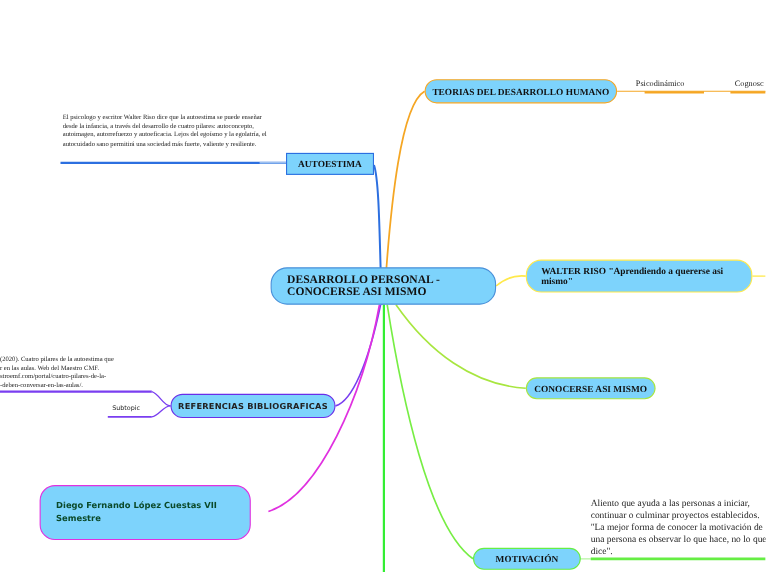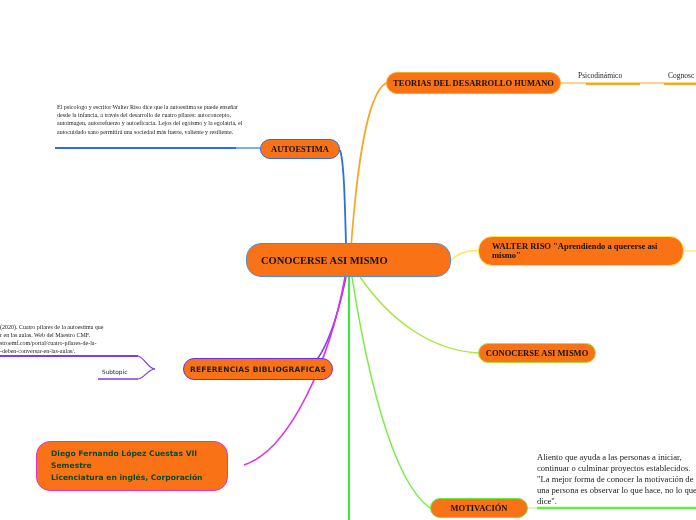--- a/index.html
+++ b/index.html
@@ -1,24 +1,24 @@
 <!DOCTYPE html>
 <html><head>
 <meta charset="utf-8">
 <style>
   html, body { margin:0; padding:0; }
   body { width:696px; height:520px; position:relative; overflow:hidden; background:#ffffff; font-family:"Liberation Serif", serif; }
   svg.links { position:absolute; left:0; top:0; width:696px; height:520px; }
-  .node { position:absolute; box-sizing:border-box; background:#f97316; display:flex; align-items:center; color:#111; font-weight:bold; }
+  .node { position:absolute; box-sizing:border-box; background:#7dd3fc; display:flex; align-items:center; color:#111; font-weight:bold; }
   .n-root { left:246px; top:243px; width:205px; height:34px; border:1.5px solid #4a90d9; border-radius:15px; padding-left:14px; font-size:10.5px; line-height:11px; }
   .n-teorias { left:386px; top:72px; width:175px; height:22px; border:1.5px solid #f5a623; border-radius:11px; justify-content:center; font-size:8.5px; }
-  .n-autoestima { left:260px; top:139px; width:80px; height:20px; border:1.5px solid #2c6fe0; border-radius:10px; justify-content:center; font-size:8.5px; }
+  .n-autoestima { left:260px; top:139px; width:80px; height:20px; border:1.5px solid #2c6fe0; border-radius:0; justify-content:center; font-size:8.5px; }
   .n-walter { left:478px; top:236px; width:206px; height:30px; border:1.5px solid #ffe94a; border-radius:14px; padding-left:13px; font-size:8.5px; line-height:9.5px; }
   .n-conocerse { left:478px; top:343px; width:118px; height:20px; border:1.5px solid #a8e640; border-radius:10px; justify-content:center; font-size:8.5px; }
-  .n-refs { left:155px; top:358px; width:150px; height:22px; border:1.5px solid #6a2ee8; border-radius:11px; justify-content:center; font-family:"DejaVu Sans", sans-serif; font-size:7.5px; color:#222; letter-spacing:0.2px;margin-left:28px; }
+  .n-refs { left:155px; top:358px; width:150px; height:22px; border:1.5px solid #6a2ee8; border-radius:11px; justify-content:center; font-family:"DejaVu Sans", sans-serif; font-size:7.5px; color:#222; letter-spacing:0.2px; }
   .n-autor { left:36px; top:441px; width:192px; height:50px; border:1.5px solid #e030e0; border-radius:14px; padding-left:14px; font-family:"DejaVu Sans", sans-serif; font-size:7.6px; line-height:12px; color:#0b4a2a; }
   .n-motivacion { left:430px; top:498px; width:98px; height:20px; border:1.5px solid #66ee44; border-radius:10px; justify-content:center; font-size:8.5px; }
   .txt { position:absolute; color:#222; }
   .t-autoestima { left:57px; top:103px; width:190px; font-size:6px; line-height:8.2px; }
   .t-refs { left:0px; top:323px; width:140px; font-size:6px; line-height:8px; }
   .t-motivacion { left:537px; top:452px; width:170px; font-size:8.6px; line-height:11px; white-space:nowrap; }
   .sub { position:absolute; font-size:7.5px; color:#222; }
   .s-psico { left:578px; top:71px; }
   .s-cogno { left:668px; top:71px; }
   .s-subtopic { left:102px; top:369px; font-family:"DejaVu Sans", sans-serif; font-size:5.8px; }
@@ -52,20 +52,21 @@
   <path d="M155 369 C 148 369, 145 358, 138 356" fill="none" stroke="#7a3ef0" stroke-width="1.2"></path>
   <line x1="0" y1="356" x2="138" y2="356" stroke="#7a3ef0" stroke-width="2"></line>
   <path d="M155 369 C 148 369, 145 378, 138 379" fill="none" stroke="#7a3ef0" stroke-width="1.2"></path>
   <line x1="98" y1="379" x2="138" y2="379" stroke="#7a3ef0" stroke-width="1.5"></line>
 
   <path d="M345 277 C 330 360, 290 450, 244 465" fill="none" stroke="#e030e0" stroke-width="1.6"></path>
 </svg>
 
 <div class="node n-root">
   <div>
+    <div>DESARROLLO PERSONAL -</div>
     <div>CONOCERSE ASI MISMO</div>
   </div>
 </div>
 
 <div class="node n-teorias">
   <span>TEORIAS DEL DESARROLLO HUMANO</span>
 </div>
 <div class="sub s-psico">Psicodinámico</div>
 <div class="sub s-cogno">Cognosc</div>
 
@@ -92,21 +93,20 @@
   <div>(2020). Cuatro pilares de la autoestima que</div>
   <div>r en las aulas. Web del Maestro CMF.</div>
   <div>stroemf.com/portal/cuatro-pilares-de-la-</div>
   <div>-deben-conversar-en-las-aulas/.</div>
 </div>
 <div class="sub s-subtopic">Subtopic</div>
 
 <div class="node n-autor">
   <div>
     <div>Diego Fernando López Cuestas VII Semestre</div>
-    <div>Licenciatura en inglés, Corporación</div>
   </div>
 </div>
 
 <div class="node n-motivacion">
   <span>MOTIVACIÓN</span>
 </div>
 <div class="txt t-motivacion">
   <div>Aliento que ayuda a las personas a iniciar,</div>
   <div>continuar o culminar proyectos establecidos.</div>
   <div>"La mejor forma de conocer la motivación de</div>

